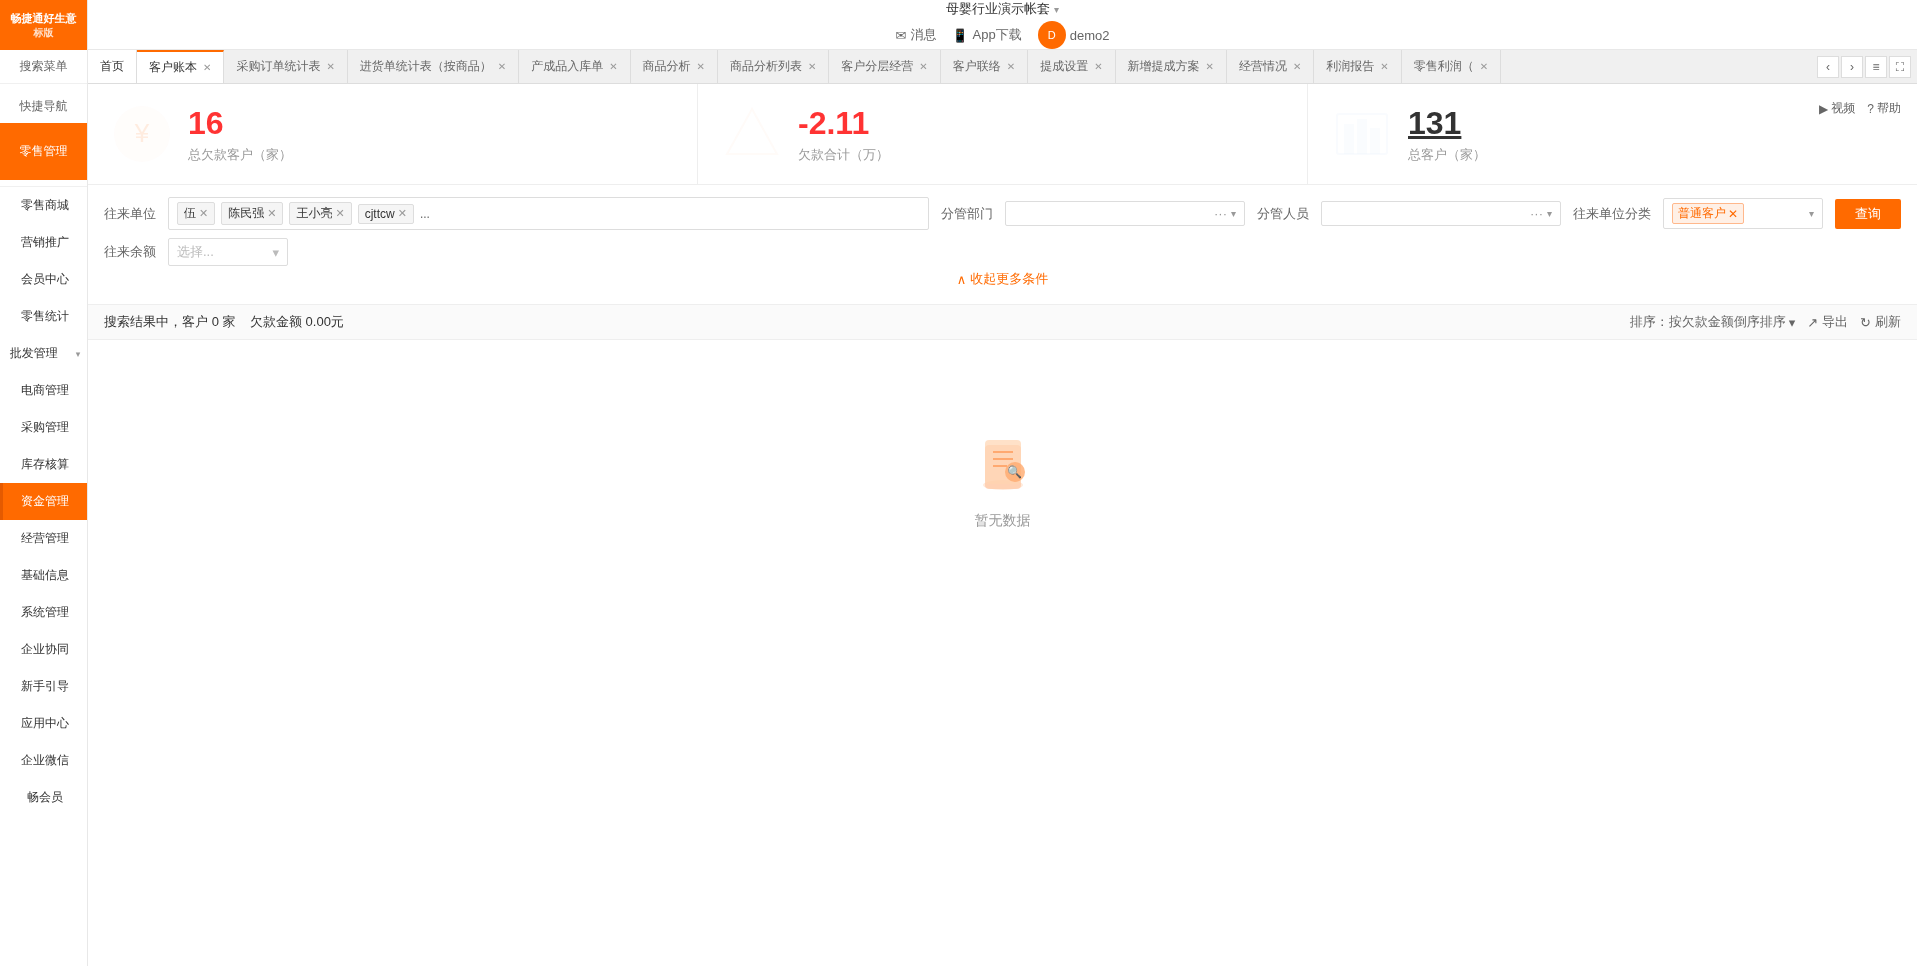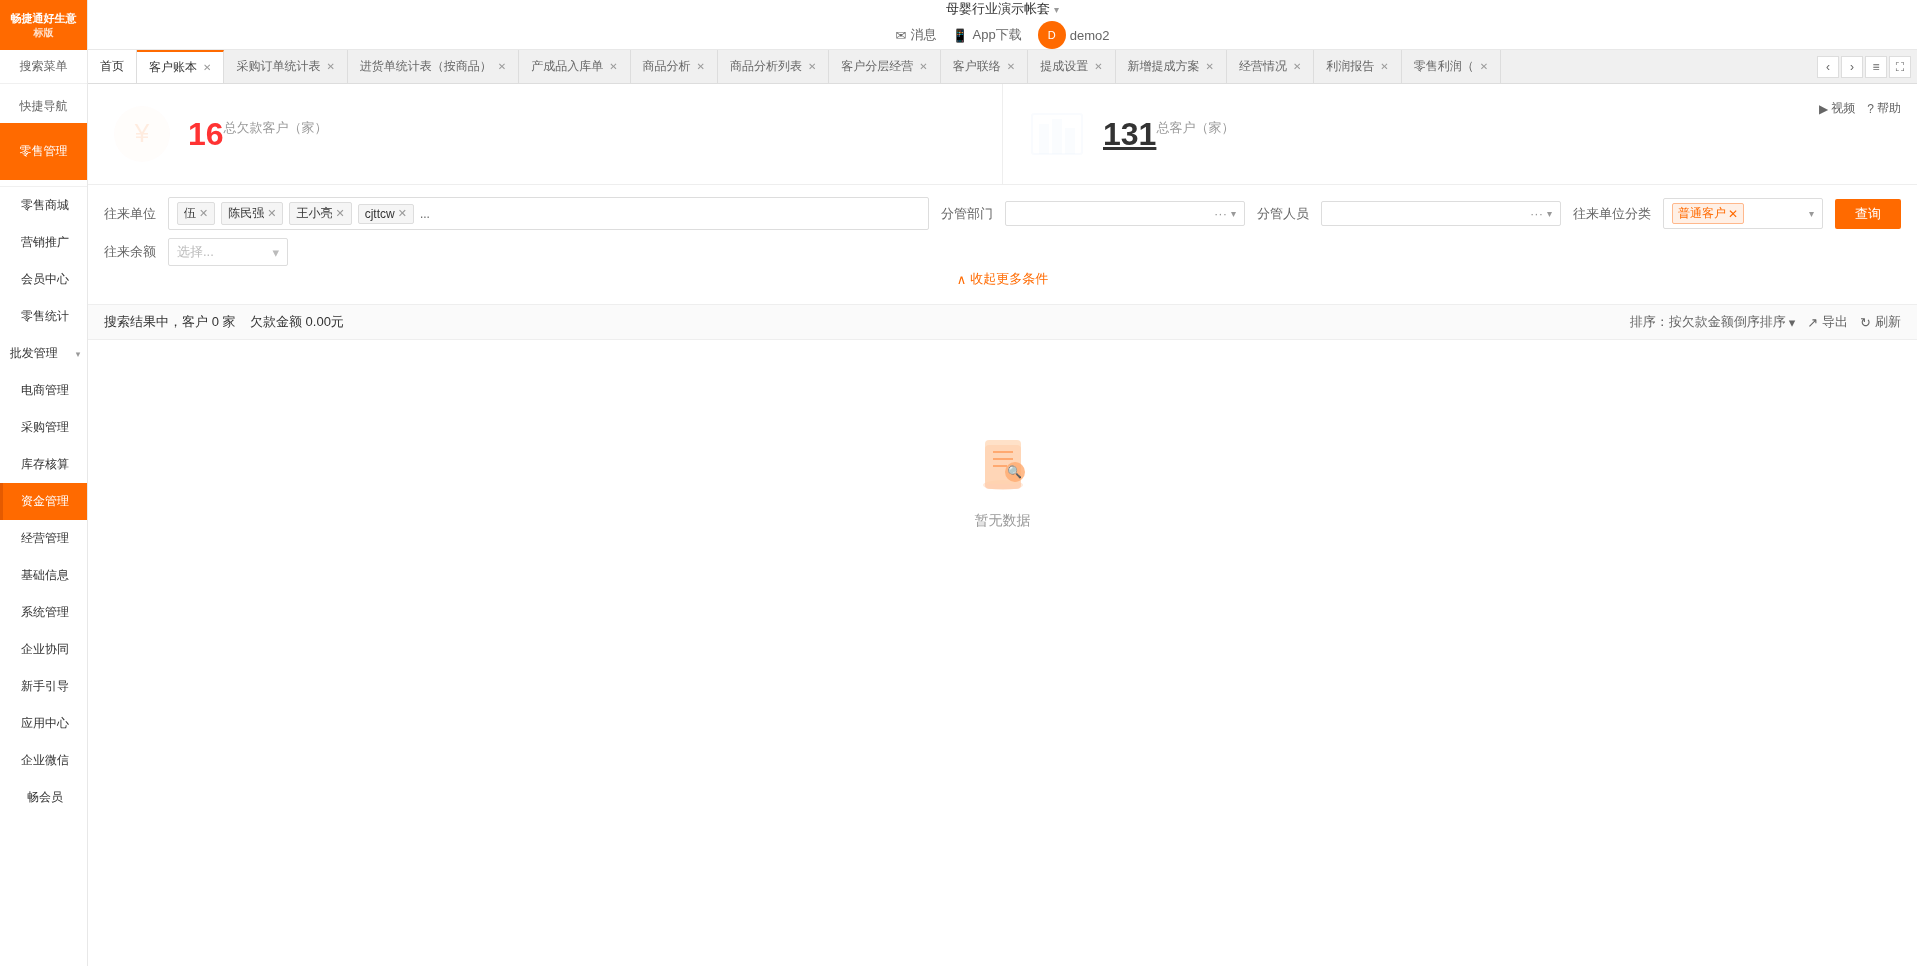--- a/index.html
+++ b/index.html
@@ -38,21 +38,21 @@
     .tabbar-action-btn { width: 22px; height: 22px; display: flex; align-items: center; justify-content: center; cursor: pointer; color: #666; font-size: 12px; border: 1px solid #ddd; background: white; }
 
     
     .content { flex: 1; overflow-y: auto; background: #fff; }
 
     
     .stats-row { display: flex; border-bottom: 1px solid #eee; background: white; }
     .stat-card { flex: 1; padding: 20px 24px; display: flex; align-items: center; gap: 16px; border-right: 1px solid #eee; position: relative; }
     .stat-card:last-child { border-right: none; }
     .stat-icon { width: 60px; height: 60px; opacity: 0.15; font-size: 48px; display: flex; align-items: center; justify-content: center; }
-    .stat-info { display: flex; flex-direction: row; }
+    .stat-info { display: flex; flex-direction: column; }
     .stat-value { font-size: 32px; font-weight: bold; color: #ff3333; line-height: 1.2; }
     .stat-value.negative { color: #ff3333; }
     .stat-value.dark { color: #333; text-decoration: underline; }
     .stat-label { font-size: 13px; color: #999; margin-top: 4px; }
     .stat-helpers { position: absolute; top: 16px; right: 16px; display: flex; gap: 12px; }
     .stat-helper { font-size: 12px; color: #666; display: flex; align-items: center; gap: 3px; cursor: pointer; }
 
     
     .filter-area { padding: 12px 16px; background: white; border-bottom: 1px solid #eee; }
     .filter-row { display: flex; align-items: center; gap: 12px; margin-bottom: 8px; flex-wrap: wrap; }
@@ -237,20 +237,31 @@
               <circle cx="30" cy="30" r="28" fill="#ff6a00" opacity="0.15"></circle>
               <text x="30" y="38" text-anchor="middle" font-size="26" fill="#ff6a00">¥</text>
             </svg>
         </div>
         <div class="stat-info">
           <div class="stat-value negative">16</div>
           <div class="stat-label">总欠款客户（家）</div>
         </div>
       </div>
 
+      <div class="stat-card">
+        <div class="stat-icon">
+          <svg width="60" height="60" viewBox="0 0 60 60">
+              <polygon points="30,5 55,50 5,50" fill="none" stroke="#ff6a00" stroke-width="2" opacity="0.2"></polygon>
+            </svg>
+        </div>
+        <div class="stat-info">
+          <div class="stat-value negative">-2.11</div>
+          <div class="stat-label">欠款合计（万）</div>
+        </div>
+      </div>
 
       <div class="stat-card">
         <div class="stat-icon">
           <svg width="60" height="60" viewBox="0 0 60 60">
               <rect x="5" y="10" width="50" height="40" rx="2" fill="none" stroke="#5b9bd5" stroke-width="2" opacity="0.25"></rect>
               <rect x="12" y="20" width="10" height="30" fill="#5b9bd5" opacity="0.2"></rect>
               <rect x="25" y="15" width="10" height="35" fill="#5b9bd5" opacity="0.2"></rect>
               <rect x="38" y="24" width="10" height="26" fill="#5b9bd5" opacity="0.2"></rect>
             </svg>
         </div>

